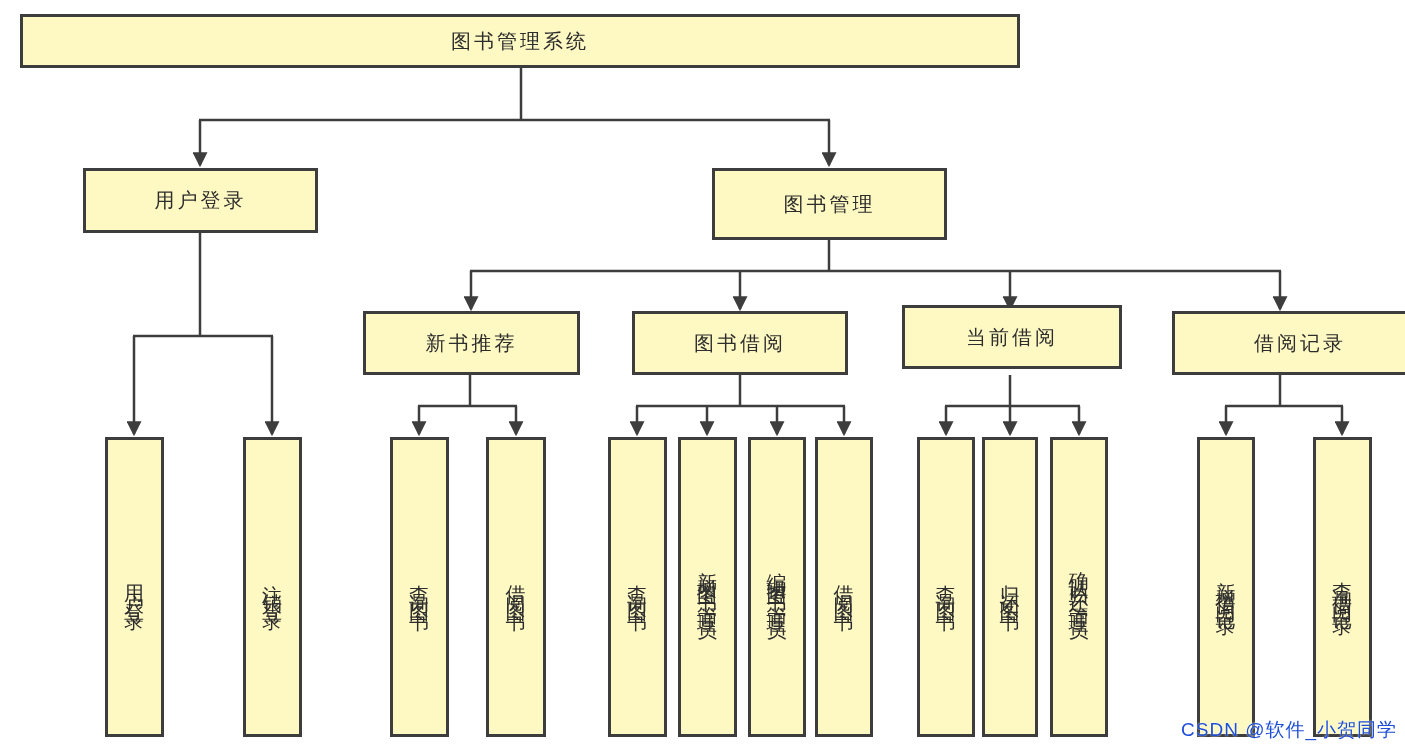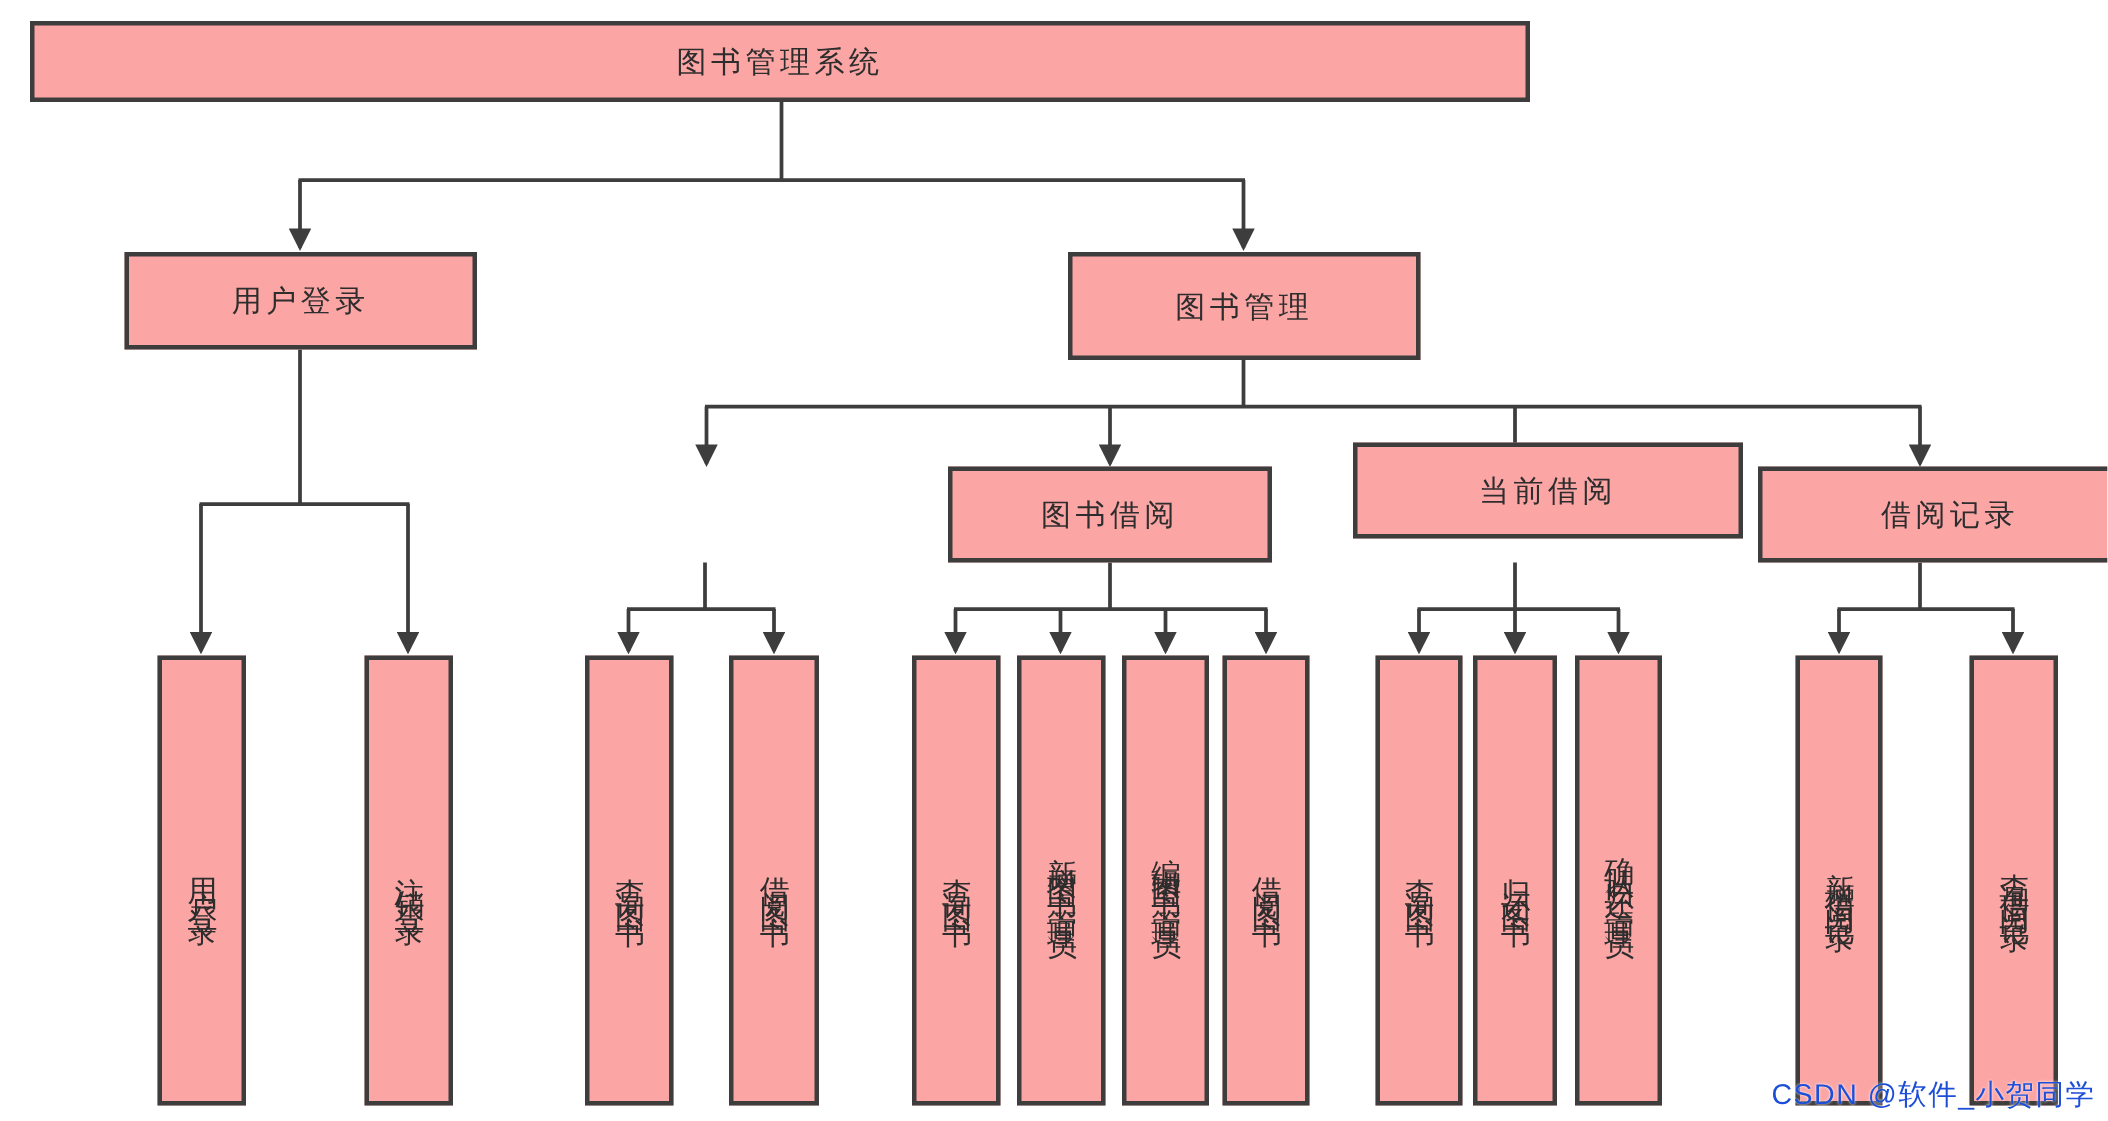--- a/index.html
+++ b/index.html
@@ -18,21 +18,21 @@
   #connectors {
     position: absolute;
     left: 0; top: 0;
     width: 1405px; height: 747px;
     pointer-events: none;
   }
   .box {
     position: absolute;
     box-sizing: border-box;
     border: 3px solid #3d3d3d;
-    background: #fca5a5;
+    background: #fef9c3;
     display: flex;
     align-items: center;
     justify-content: center;
     color: #2d2d2d;
   }
   .box-h {
     font-size: 20px;
     letter-spacing: 3px;
     white-space: nowrap;
   }
@@ -108,22 +108,23 @@
       <line x1="1226" y1="406" x2="1226" y2="434" marker-end="url(#arrow)"></line>
       <line x1="1342" y1="406" x2="1342" y2="434" marker-end="url(#arrow)"></line>
     </g>
   </svg>
 
   <div class="box box-h" style="left:20px; top:14px; width:1000px; height:54px;">图书管理系统</div>
 
   <div class="box box-h" style="left:83px; top:168px; width:235px; height:65px;">用户登录</div>
   <div class="box box-h" style="left:712px; top:168px; width:235px; height:72px;">图书管理</div>
 
+  <div class="box box-h" style="left:363px; top:311px; width:217px; height:64px;">新书推荐</div>
   <div class="box box-h" style="left:632px; top:311px; width:216px; height:64px;">图书借阅</div>
-  <div class="box box-h" style="left:902px; top:295px; width:260px; height:64px;">当前借阅</div>
+  <div class="box box-h" style="left:902px; top:305px; width:220px; height:64px;">当前借阅</div>
   <div class="box box-h" style="left:1172px; top:311px; width:256px; height:64px;">借阅记录</div>
 
   <div class="box box-v" style="left:105px; top:437px; width:59px; height:300px;">
     <span class="vtext">用户登录</span>
   </div>
   <div class="box box-v" style="left:243px; top:437px; width:59px; height:300px;">
     <span class="vtext">注销登录</span>
   </div>
 
   <div class="box box-v" style="left:390px; top:437px; width:59px; height:300px;">

